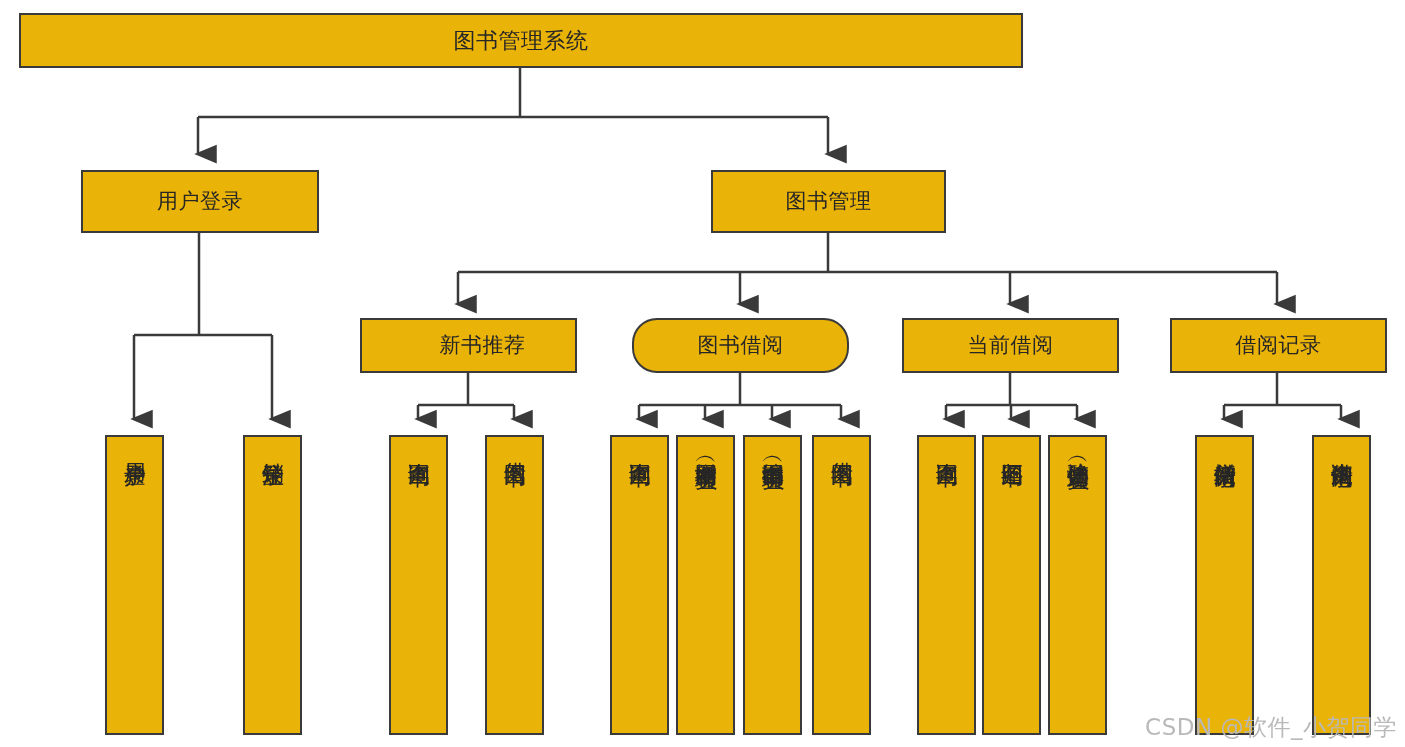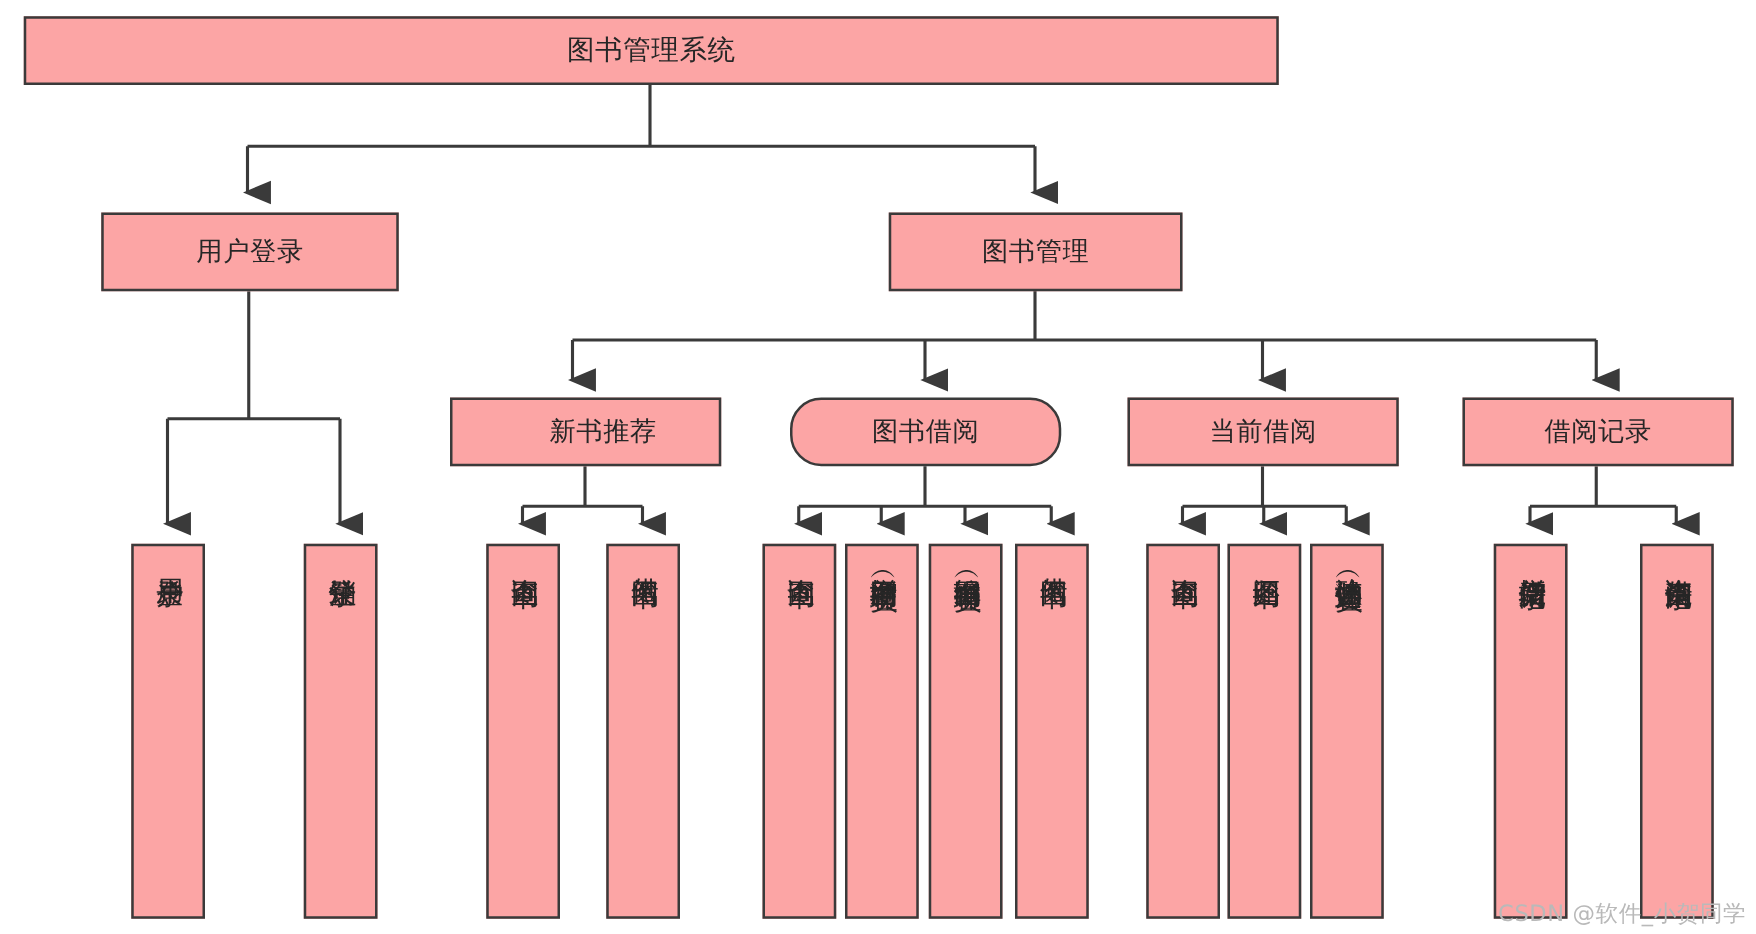--- a/index.html
+++ b/index.html
@@ -22,21 +22,21 @@
     position: absolute;
     left: 0;
     top: 0;
     width: 1405px;
     height: 747px;
   }
   .node {
     position: absolute;
     box-sizing: border-box;
     border: 2.5px solid #3a3a3a;
-    background: #fca5a5;
+    background: #eab308;
     display: flex;
     align-items: center;
     justify-content: center;
     color: #262626;
     z-index: 3;
   }
   .node-label {
     display: block;
     text-align: center;
     line-height: 1.18;
@@ -61,21 +61,21 @@
     text-orientation: upright;
     font-size: 22px;
     line-height: 1.04;
     letter-spacing: 1px;
     white-space: nowrap;
   }
   .watermark {
     position: absolute;
     right: 8px;
     bottom: 4px;
-    font-size: 18px;
+    font-size: 23px;
     color: #b9b9b9;
     letter-spacing: 0.5px;
     z-index: 6;
     white-space: nowrap;
   }
 </style>
 </head>
 <body>
 
 <div id="canvas">

